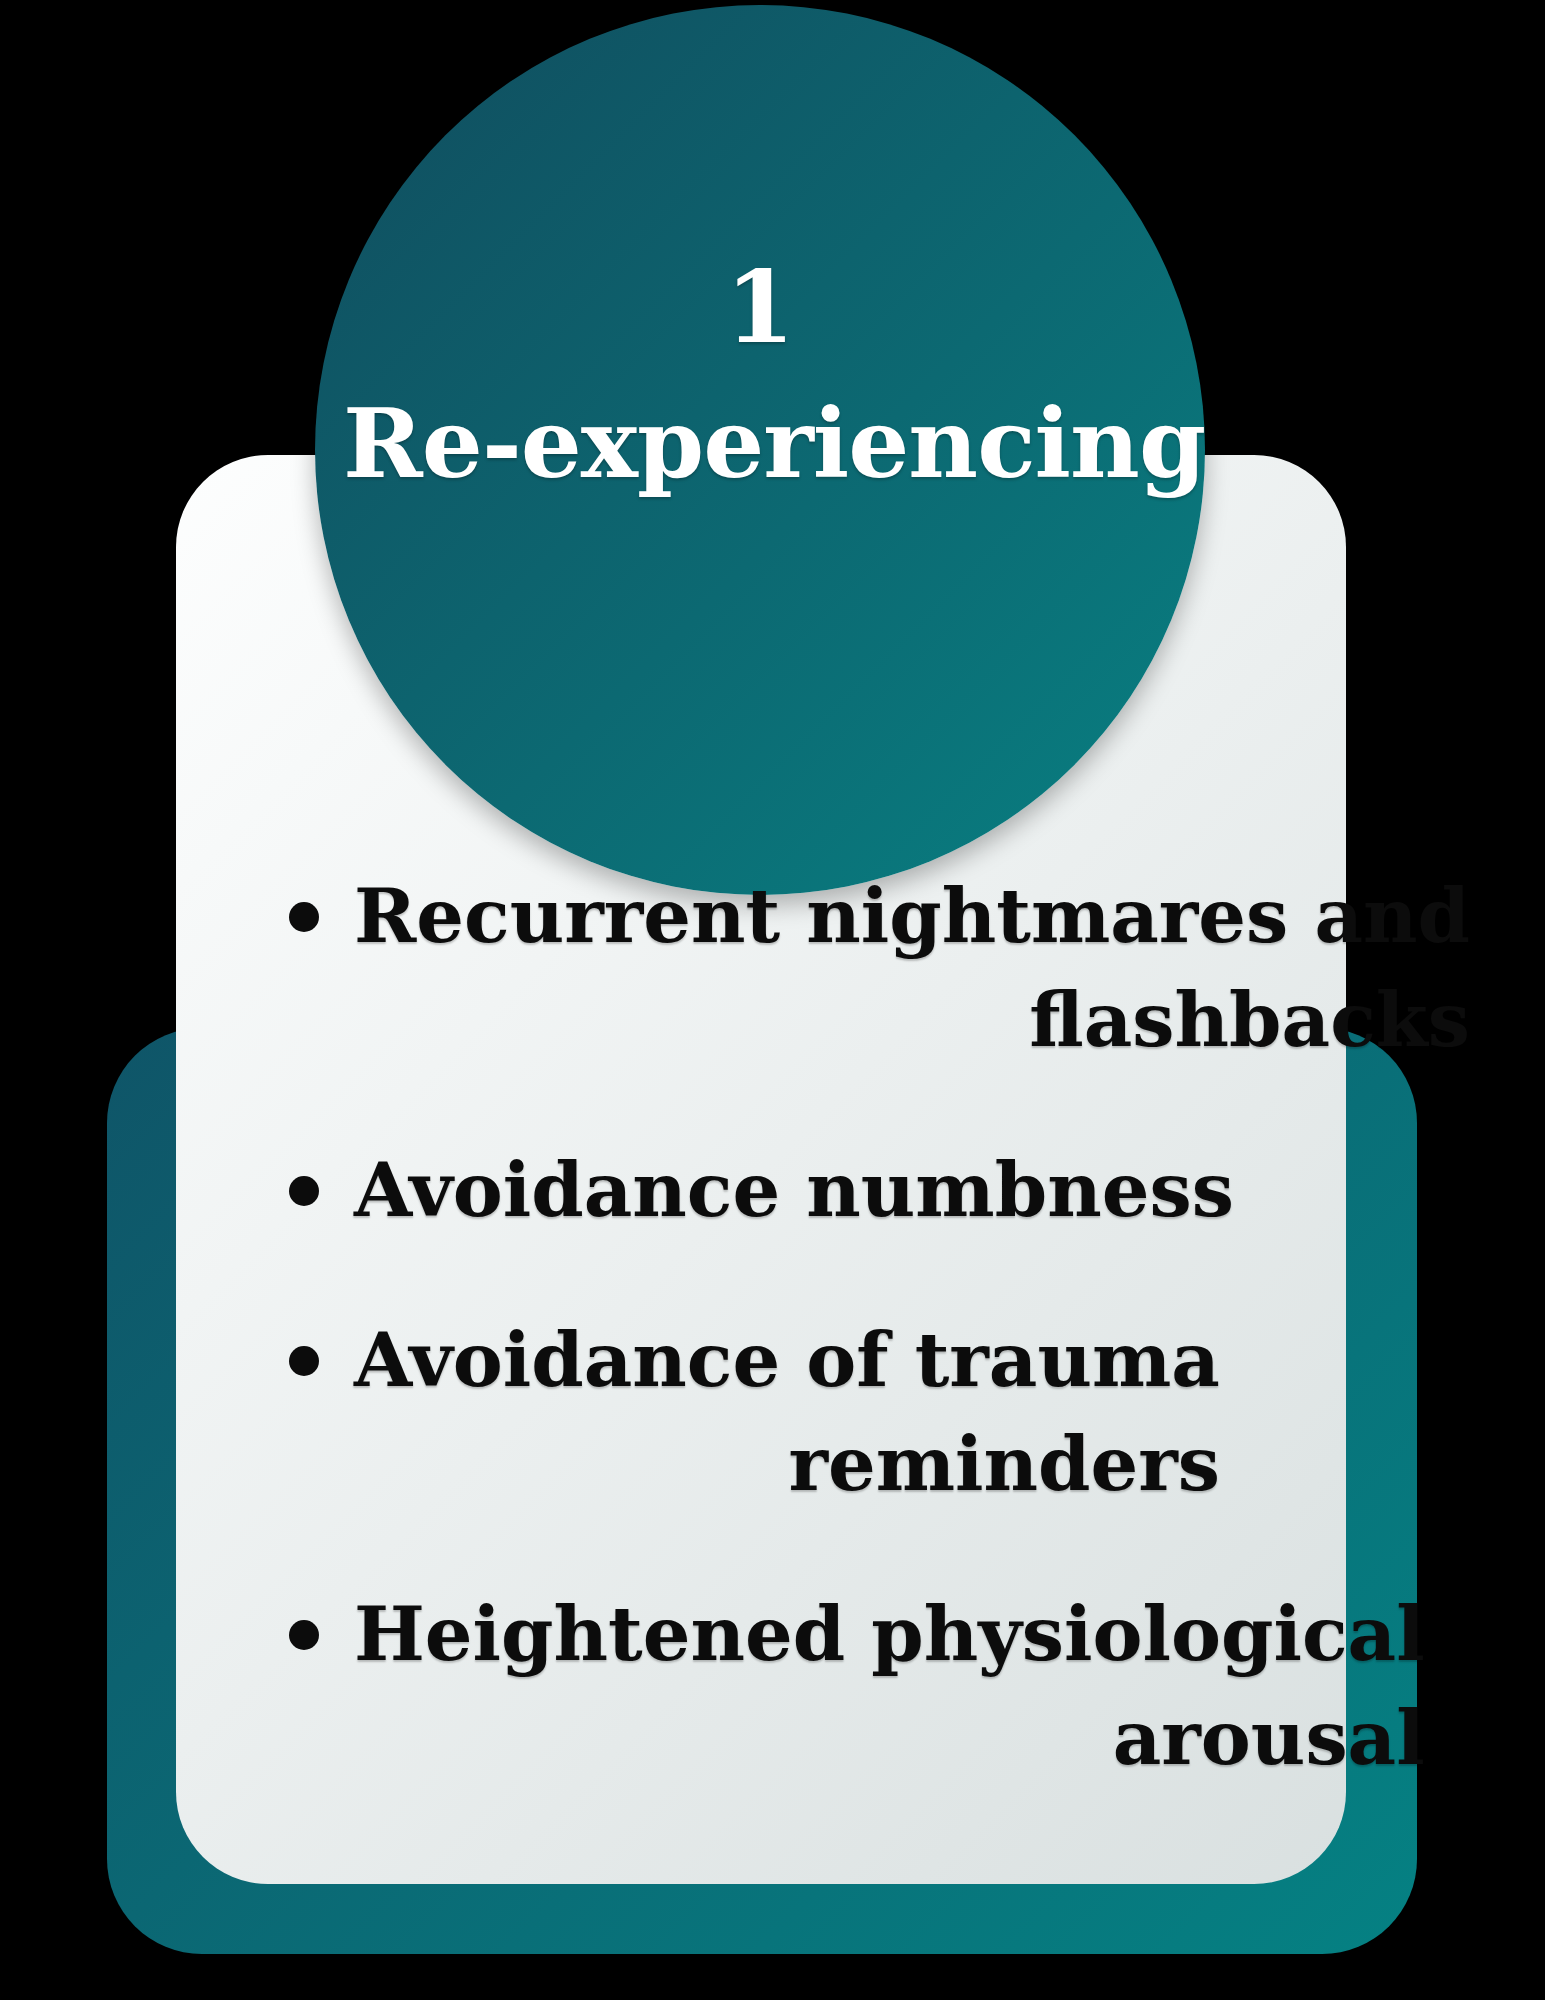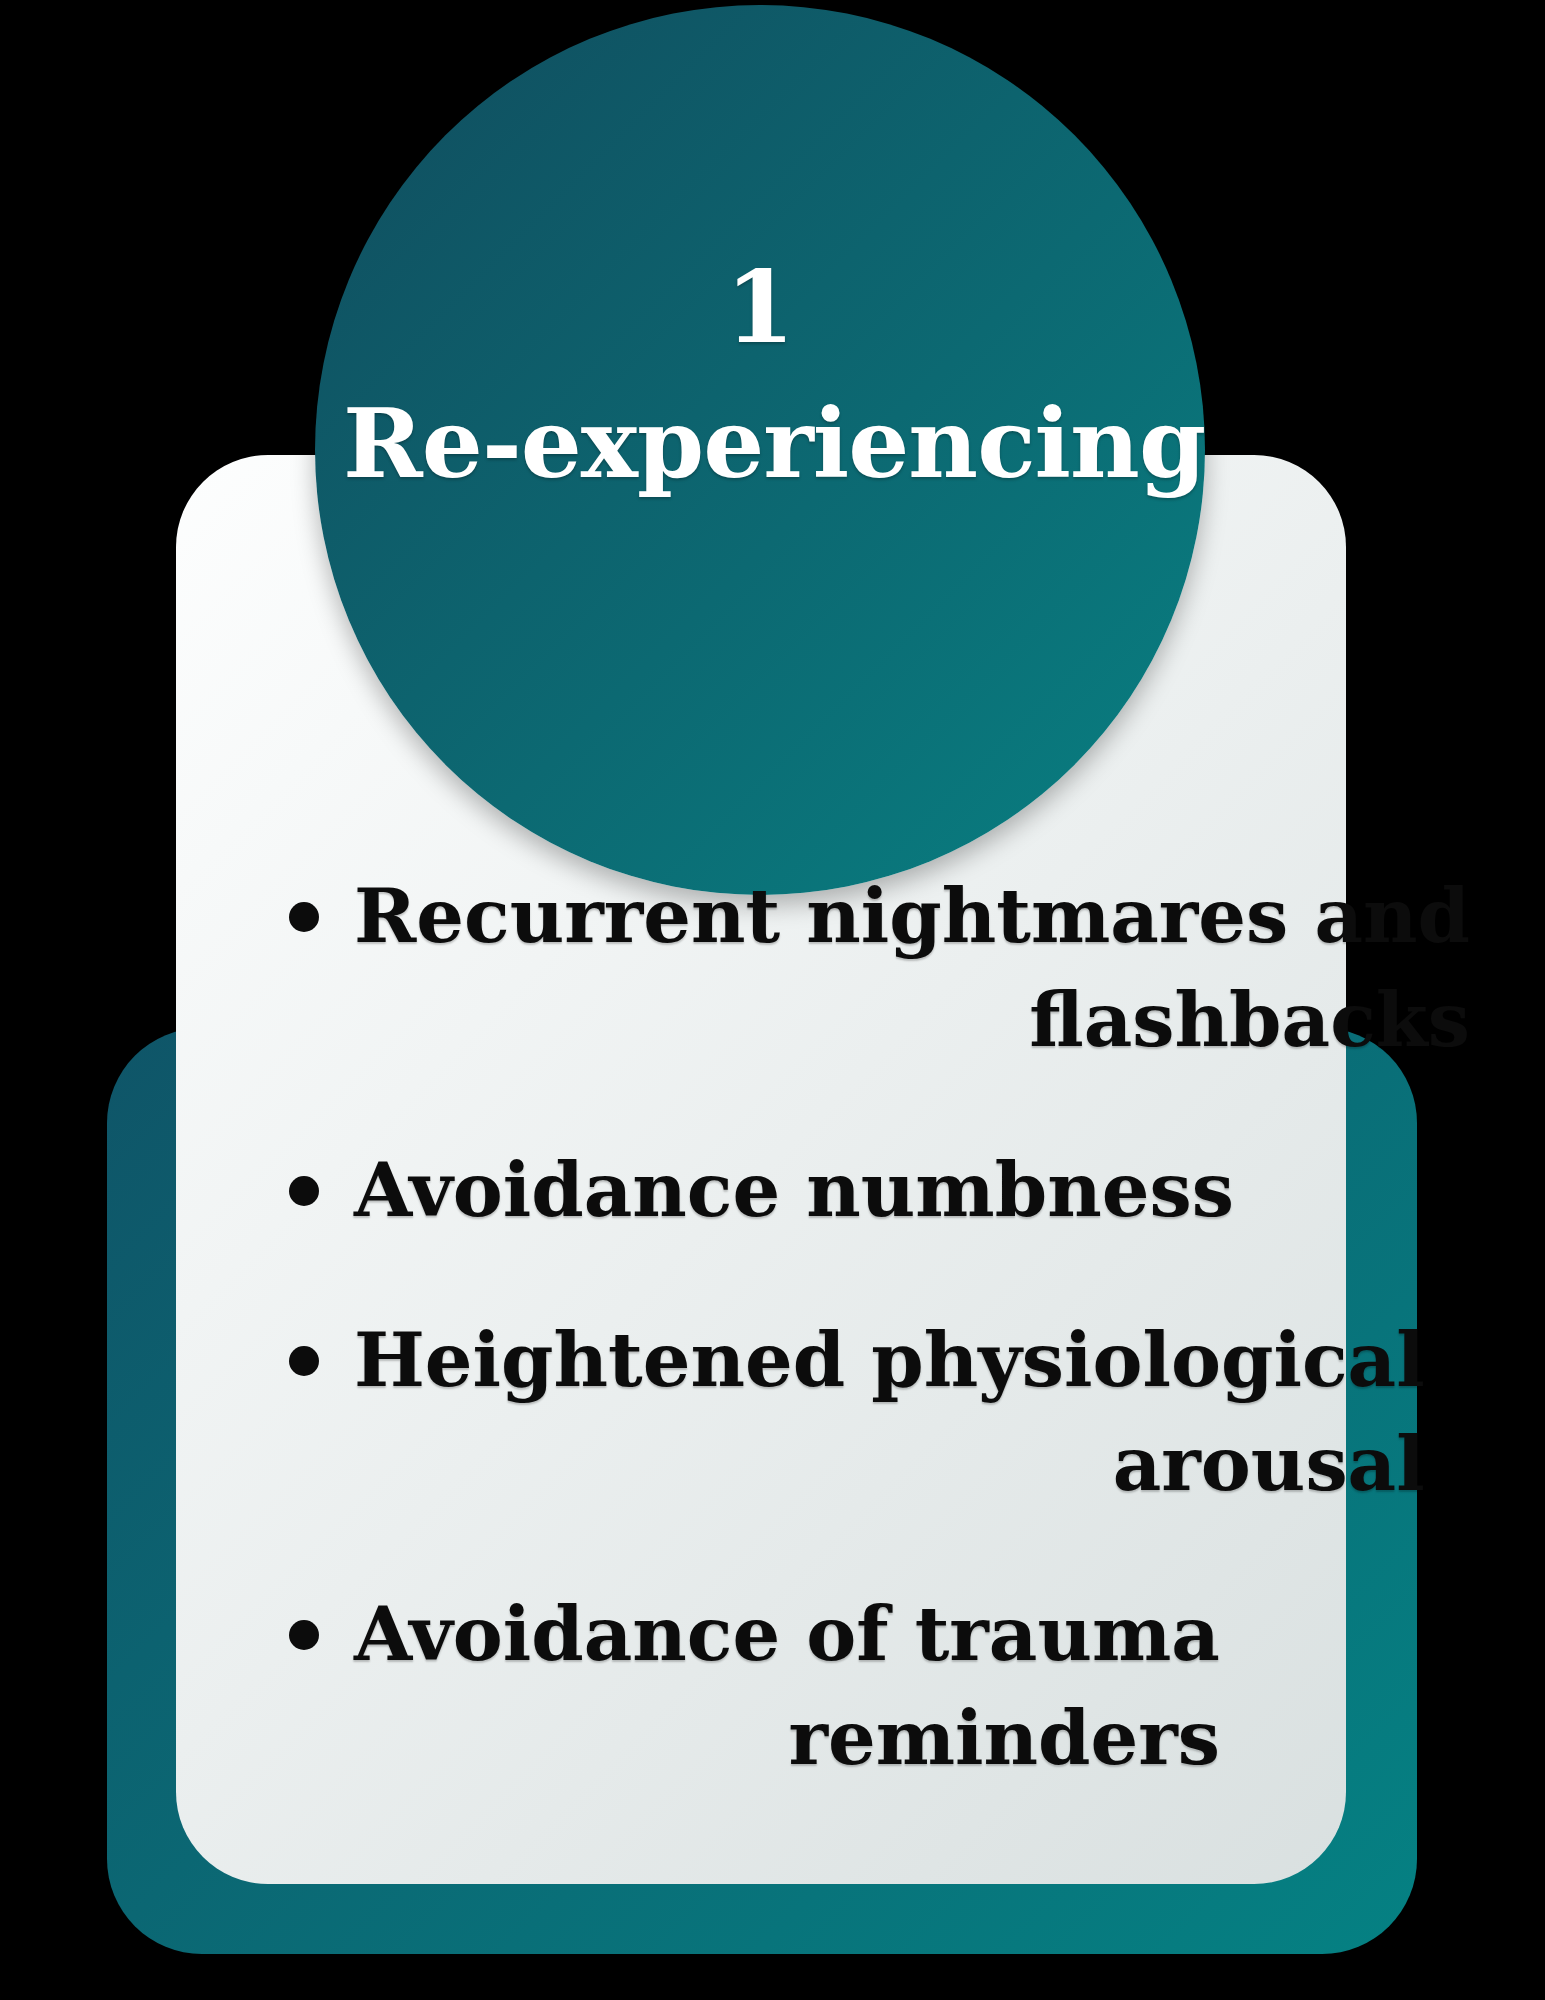--- a/index.html
+++ b/index.html
@@ -104,26 +104,26 @@
       </li>
       <li>
         <span class="dot"></span>
         <span class="li-text">
           <div>Avoidance numbness</div>
         </span>
       </li>
       <li>
         <span class="dot"></span>
         <span class="li-text">
-          <div>Heightened physiological</div>
-          <div>arousal</div>
+          <div>Avoidance of trauma</div>
+          <div>reminders</div>
         </span>
       </li>
       <li>
         <span class="dot"></span>
         <span class="li-text">
-          <div>Avoidance of trauma</div>
-          <div>reminders</div>
+          <div>Heightened physiological</div>
+          <div>arousal</div>
         </span>
       </li>
     </ul>
 
 </div>
 
 </body></html>

